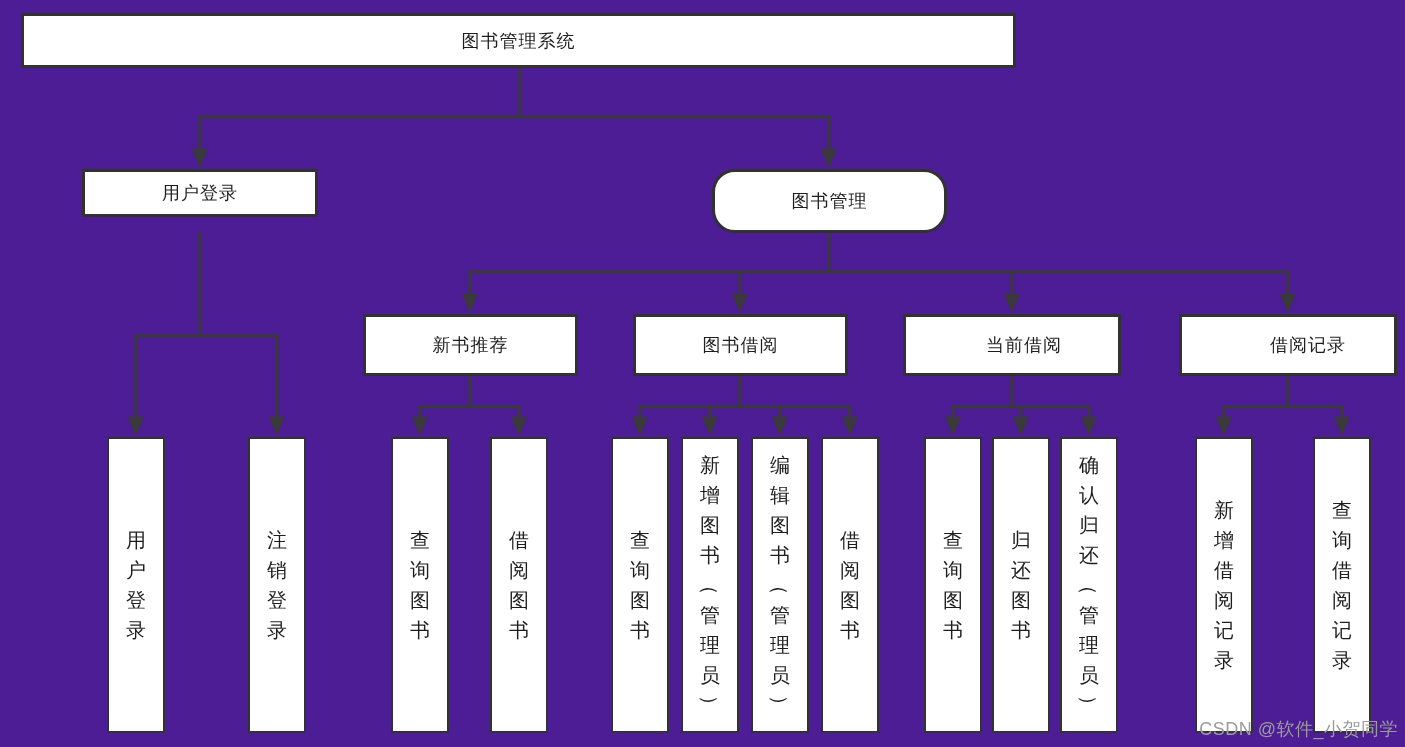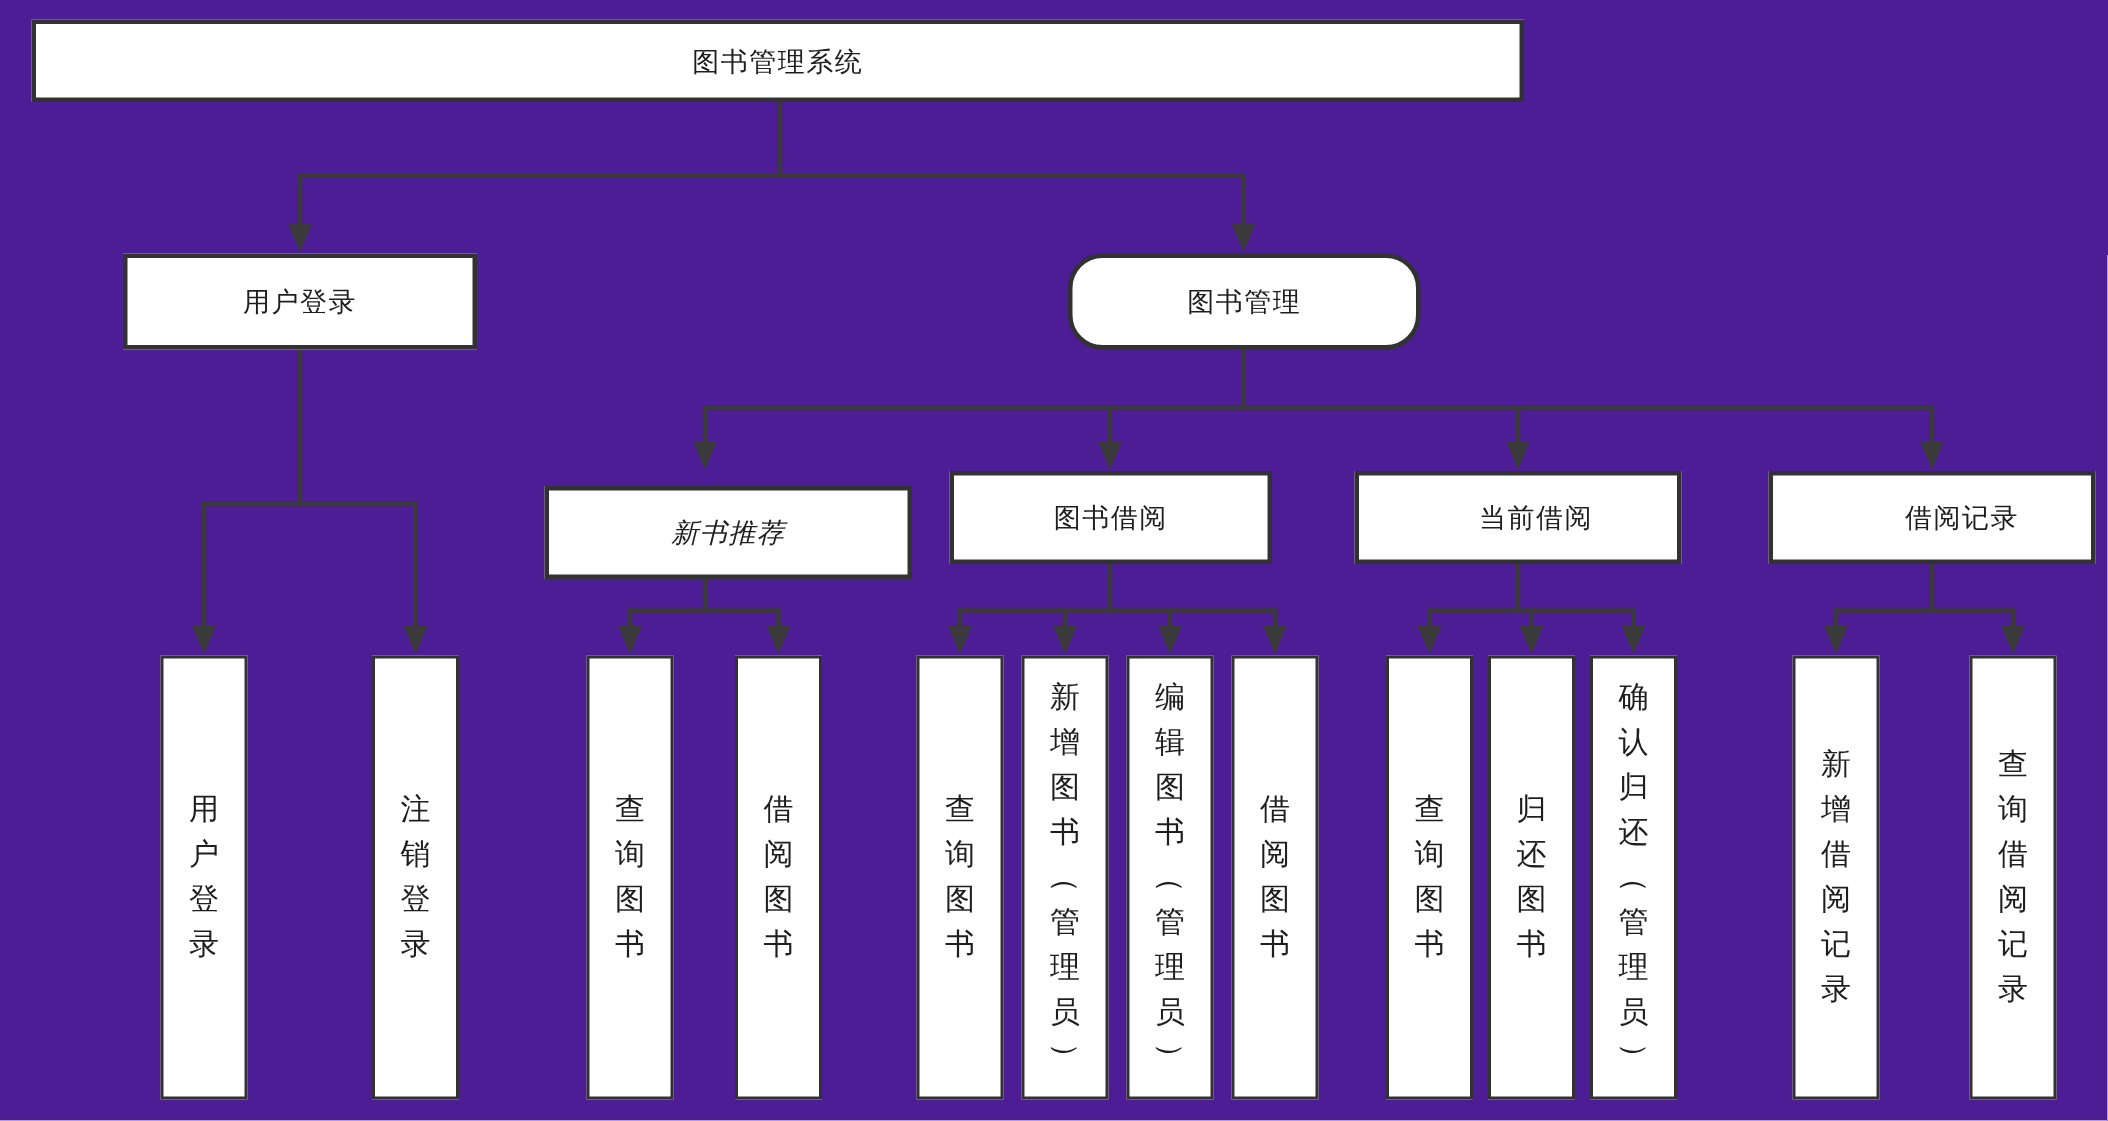--- a/index.html
+++ b/index.html
@@ -46,39 +46,39 @@
       <polygon points="945,417 961,417 953,436" fill="#3a3a3a"></polygon>
       <polygon points="1013,417 1029,417 1021,436" fill="#3a3a3a"></polygon>
       <polygon points="1081,417 1097,417 1089,436" fill="#3a3a3a"></polygon>
       <polygon points="1216,417 1232,417 1224,436" fill="#3a3a3a"></polygon>
       <polygon points="1334,417 1350,417 1342,436" fill="#3a3a3a"></polygon>
     </svg>
   <div id="boxes">
       <div class="node" style="left: 21px; top: 13px; width: 995px; height: 55px;">
         <span>图书管理系统</span>
       </div>
-      <div class="node" style="left: 82px; top: 169px; width: 236px; height: 64px;">
+      <div class="node" style="left: 82px; top: 169px; width: 236px; height: 48px;">
         <span>用户登录</span>
       </div>
       <div class="node leaf" style="left: 107px; top: 437px; width: 58px; height: 296px;">
         <span class="vchar">用</span>
         <span class="vchar">户</span>
         <span class="vchar">登</span>
         <span class="vchar">录</span>
       </div>
       <div class="node leaf" style="left: 248px; top: 437px; width: 58px; height: 296px;">
         <span class="vchar">注</span>
         <span class="vchar">销</span>
         <span class="vchar">登</span>
         <span class="vchar">录</span>
       </div>
       <div class="node" style="left: 712px; top: 169px; width: 235px; height: 64px; border-radius: 23px;">
         <span>图书管理</span>
       </div>
-      <div class="node" style="left: 363px; top: 324px; width: 245px; height: 62px; font-style: italic;">
+      <div class="node" style="left: 363px; top: 314px; width: 215px; height: 62px;">
         <span>新书推荐</span>
       </div>
       <div class="node leaf" style="left: 391px; top: 437px; width: 58px; height: 296px;">
         <span class="vchar">查</span>
         <span class="vchar">询</span>
         <span class="vchar">图</span>
         <span class="vchar">书</span>
       </div>
       <div class="node leaf" style="left: 490px; top: 437px; width: 58px; height: 296px;">
         <span class="vchar">借</span>
@@ -162,13 +162,14 @@
       </div>
       <div class="node leaf" style="left: 1313px; top: 437px; width: 58px; height: 296px;">
         <span class="vchar">查</span>
         <span class="vchar">询</span>
         <span class="vchar">借</span>
         <span class="vchar">阅</span>
         <span class="vchar">记</span>
         <span class="vchar">录</span>
       </div>
     </div>
+  <div class="watermark">CSDN @软件_小贺同学</div>
 </div>
 
 </body></html>

